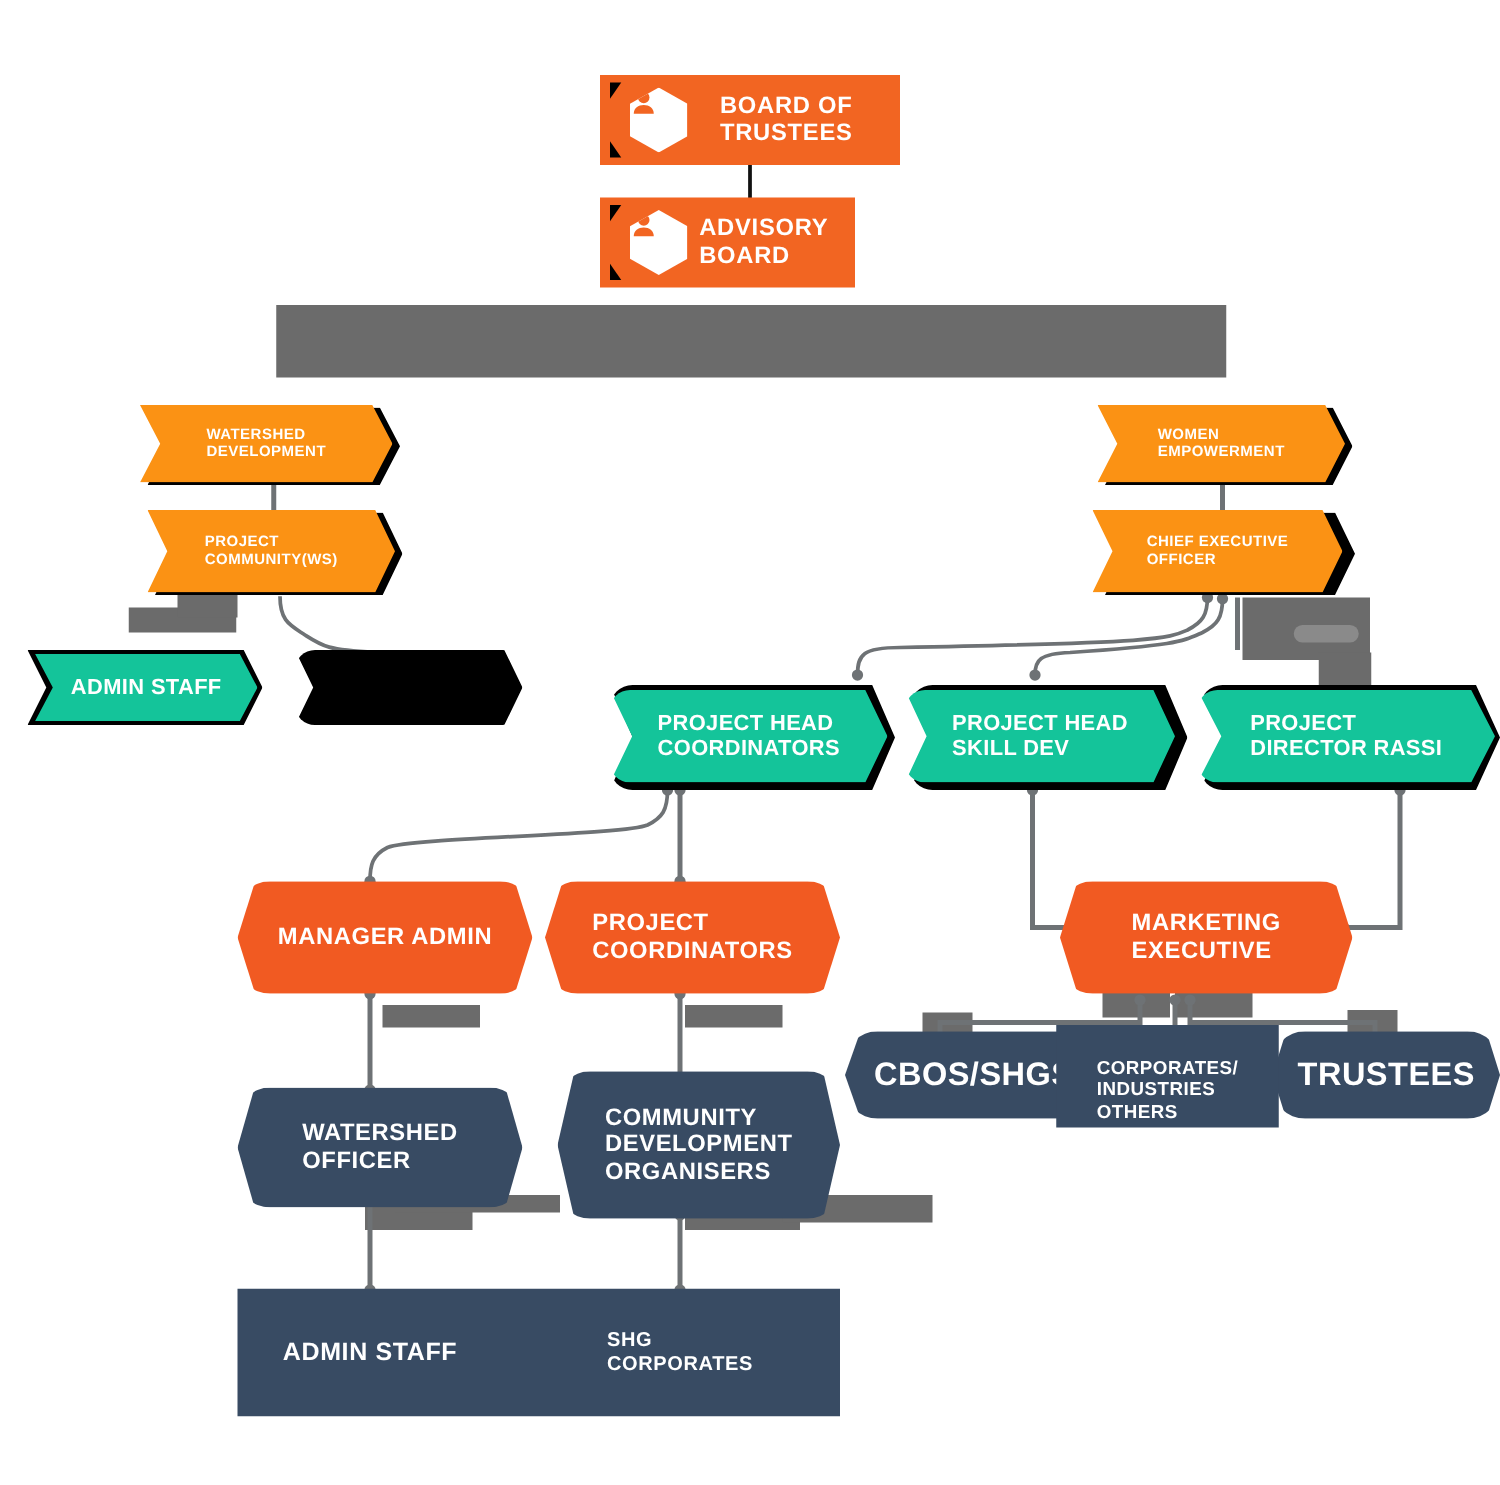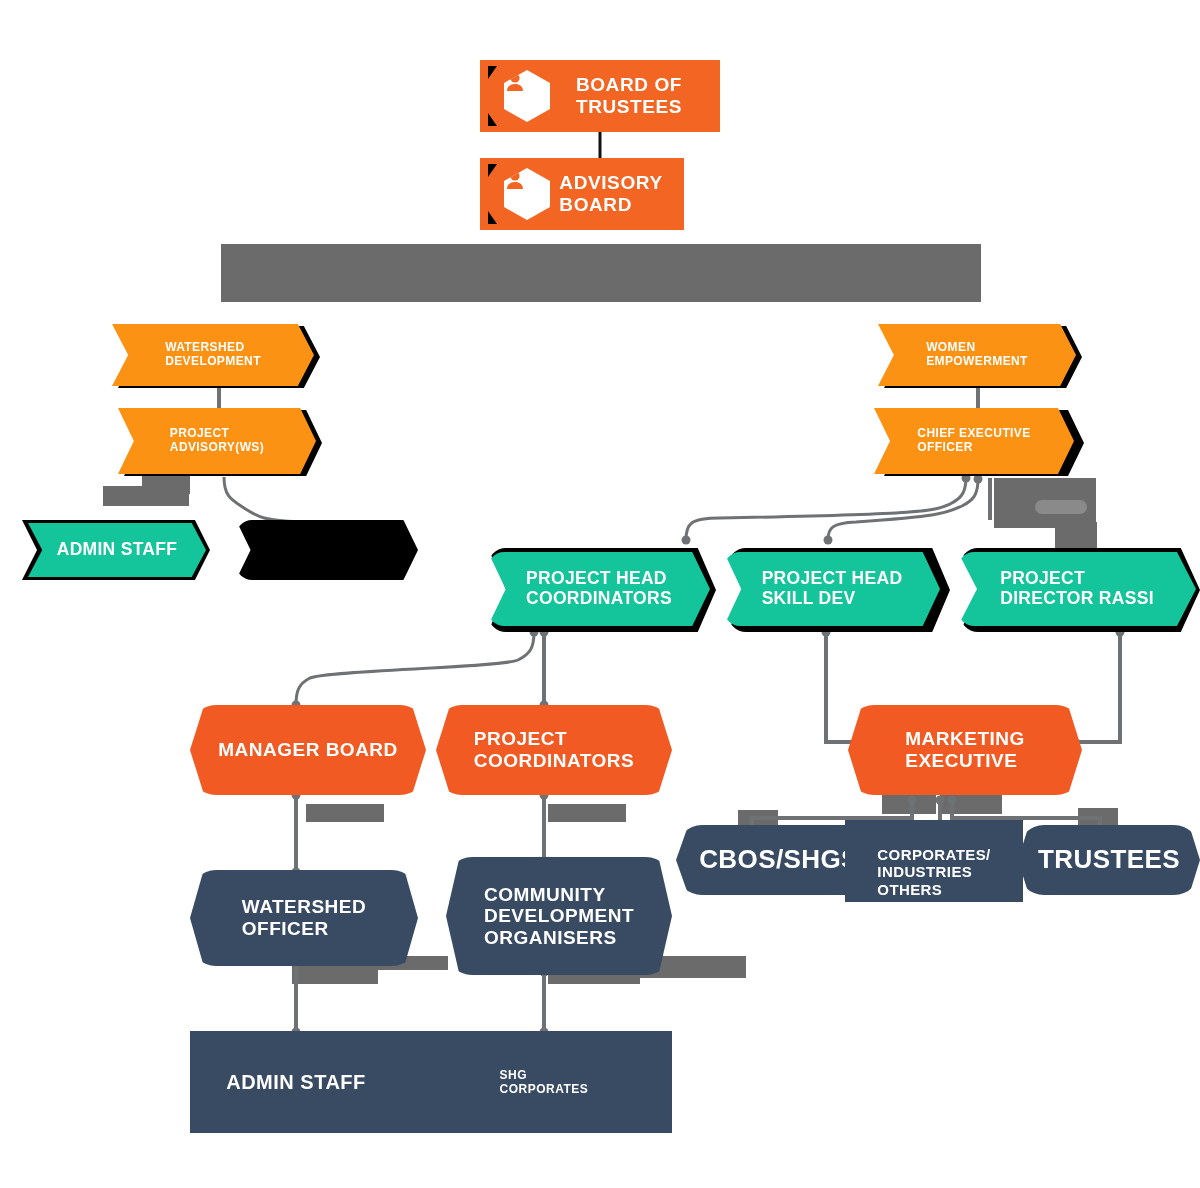--- a/index.html
+++ b/index.html
@@ -181,21 +181,21 @@
     <span class="lbl">
       <span>WATERSHED</span>
       <span>DEVELOPMENT</span>
     </span>
   </div>
 
   <div class="hexflag-sh" style="left:124px;top:410px;width:198px;height:66px;"></div>
   <div class="node amber hexflag" style="left:118px;top:408px;width:198px;height:66px;">
     <span class="lbl">
       <span>PROJECT</span>
-      <span>ADVISORY(WS)</span>
+      <span>COMMUNITY(WS)</span>
     </span>
   </div>
 
   <div class="hexflag-sh" style="left:884px;top:326px;width:198px;height:62px;"></div>
   <div class="node amber hexflag" style="left:878px;top:324px;width:198px;height:62px;">
     <span class="lbl">
       <span>WOMEN</span>
       <span>EMPOWERMENT</span>
     </span>
   </div>
@@ -236,21 +236,21 @@
   <div class="hexflag-sh" style="left:960px;top:548px;width:240px;height:84px;border-radius:18px;"></div>
   <div class="node teal hexflag" style="left:958px;top:552px;width:238px;height:74px;border-radius:16px;">
     <span class="lbl">
       <span>PROJECT</span>
       <span>DIRECTOR RASSI</span>
     </span>
   </div>
 
   <div class="node rhex" style="left:190px;top:705px;width:236px;height:90px;">
     <span class="lbl">
-      <span>MANAGER BOARD</span>
+      <span>MANAGER ADMIN</span>
     </span>
   </div>
 
   <div class="node rhex" style="left:436px;top:705px;width:236px;height:90px;">
     <span class="lbl">
       <span>PROJECT</span>
       <span>COORDINATORS</span>
     </span>
   </div>
 
@@ -296,19 +296,19 @@
     </span>
   </div>
 
   <div style="position:absolute;left:190px;top:1031px;width:482px;height:102px;background:#384B63;"></div>
   <div class="node" style="left:190px;top:1031px;width:212px;height:102px;background:transparent;">
     <span class="lbl" style="font-size:20px;letter-spacing:.5px;">
       <span>ADMIN STAFF</span>
     </span>
   </div>
   <div class="node" style="left:430px;top:1031px;width:228px;height:102px;background:transparent;">
-    <span class="lbl" style="font-size:12px;letter-spacing:.5px;line-height:1.2;">
+    <span class="lbl" style="font-size:16px;letter-spacing:.5px;line-height:1.2;">
       <span>SHG</span>
       <span>CORPORATES</span>
     </span>
   </div>
 
 </div>
 
 </body></html>

